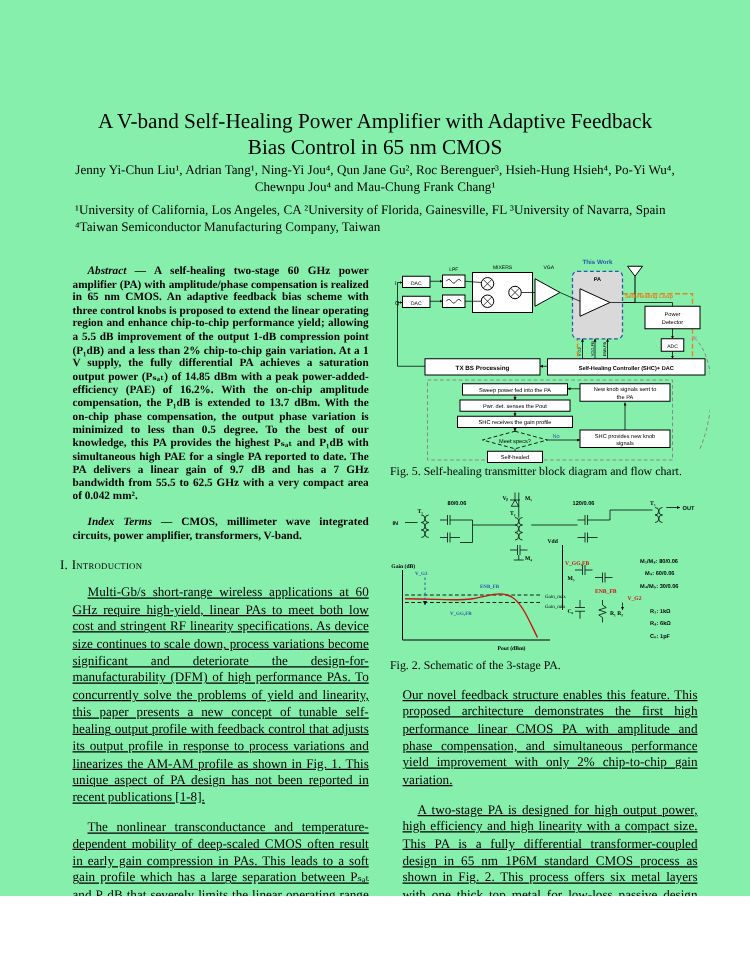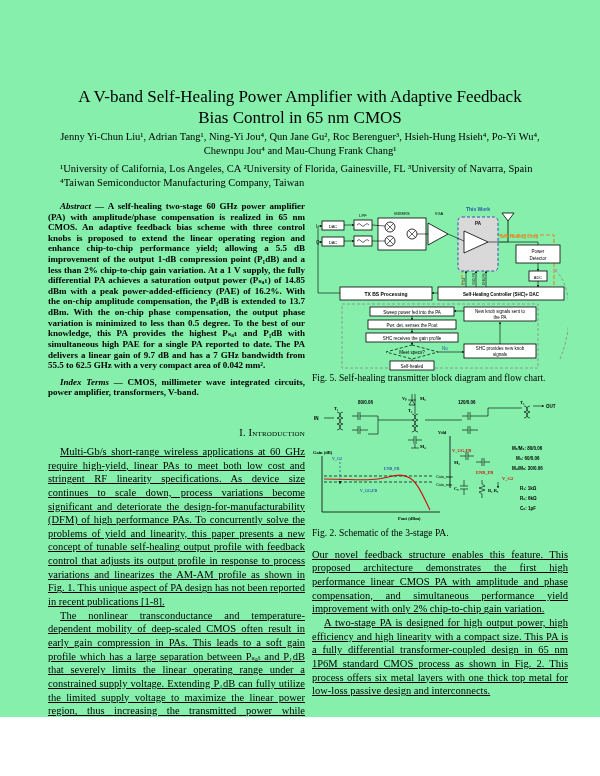--- a/index.html
+++ b/index.html
@@ -7,25 +7,25 @@
         font-family:"Liberation Serif","DejaVu Serif",serif;color:#000;}
   .title{position:absolute;top:86px;left:68px;width:464px;text-align:center;
          font-size:17px;line-height:1.25;}
   .authors{position:absolute;top:130px;left:50px;width:500px;text-align:center;
          font-size:10.5px;line-height:1.3;}
   .affil{position:absolute;top:162px;left:60px;width:480px;text-align:left;
          font-size:10.5px;line-height:1.3;}
   .col{position:absolute;top:201px;}
   .col.left{left:48px;width:257px;}
   .col.right{left:312px;width:256px;}
-  p{margin:0;}
+  p{margin:10px;}
   .abstract{font-weight:bold;font-size:9px;line-height:1.18;text-align:justify;text-indent:12px;}
   .abslabel{font-style:italic;}
   .idx{margin-top:6px;}
-  h3{margin:29px 0 7px;text-align:right;font-size:10.5px;font-weight:normal;
+  h3{margin:14px 0 7px;text-align:left;font-size:10.5px;font-weight:normal;
      font-variant:small-caps;letter-spacing:0.2px;}
   .body{font-size:10.5px;line-height:1.3;text-align:justify;text-indent:12px;text-decoration:underline;}
   .noindent{text-indent:0;}
   .caption{font-size:9.5px;line-height:1.2;margin:2px 0 8px;}
   .footer{position:absolute;left:48px;top:748px;font-family:"Liberation Sans","DejaVu Sans",sans-serif;
           font-weight:bold;font-size:15px;}
   svg{display:block;}
   .bx{fill:#fff;stroke:#000;stroke-width:0.8;}
   .gy{fill:#d9d9d9;stroke:#2b57a5;stroke-width:1;stroke-dasharray:3 2;}
   .ln{stroke:#000;stroke-width:0.8;fill:none;}

